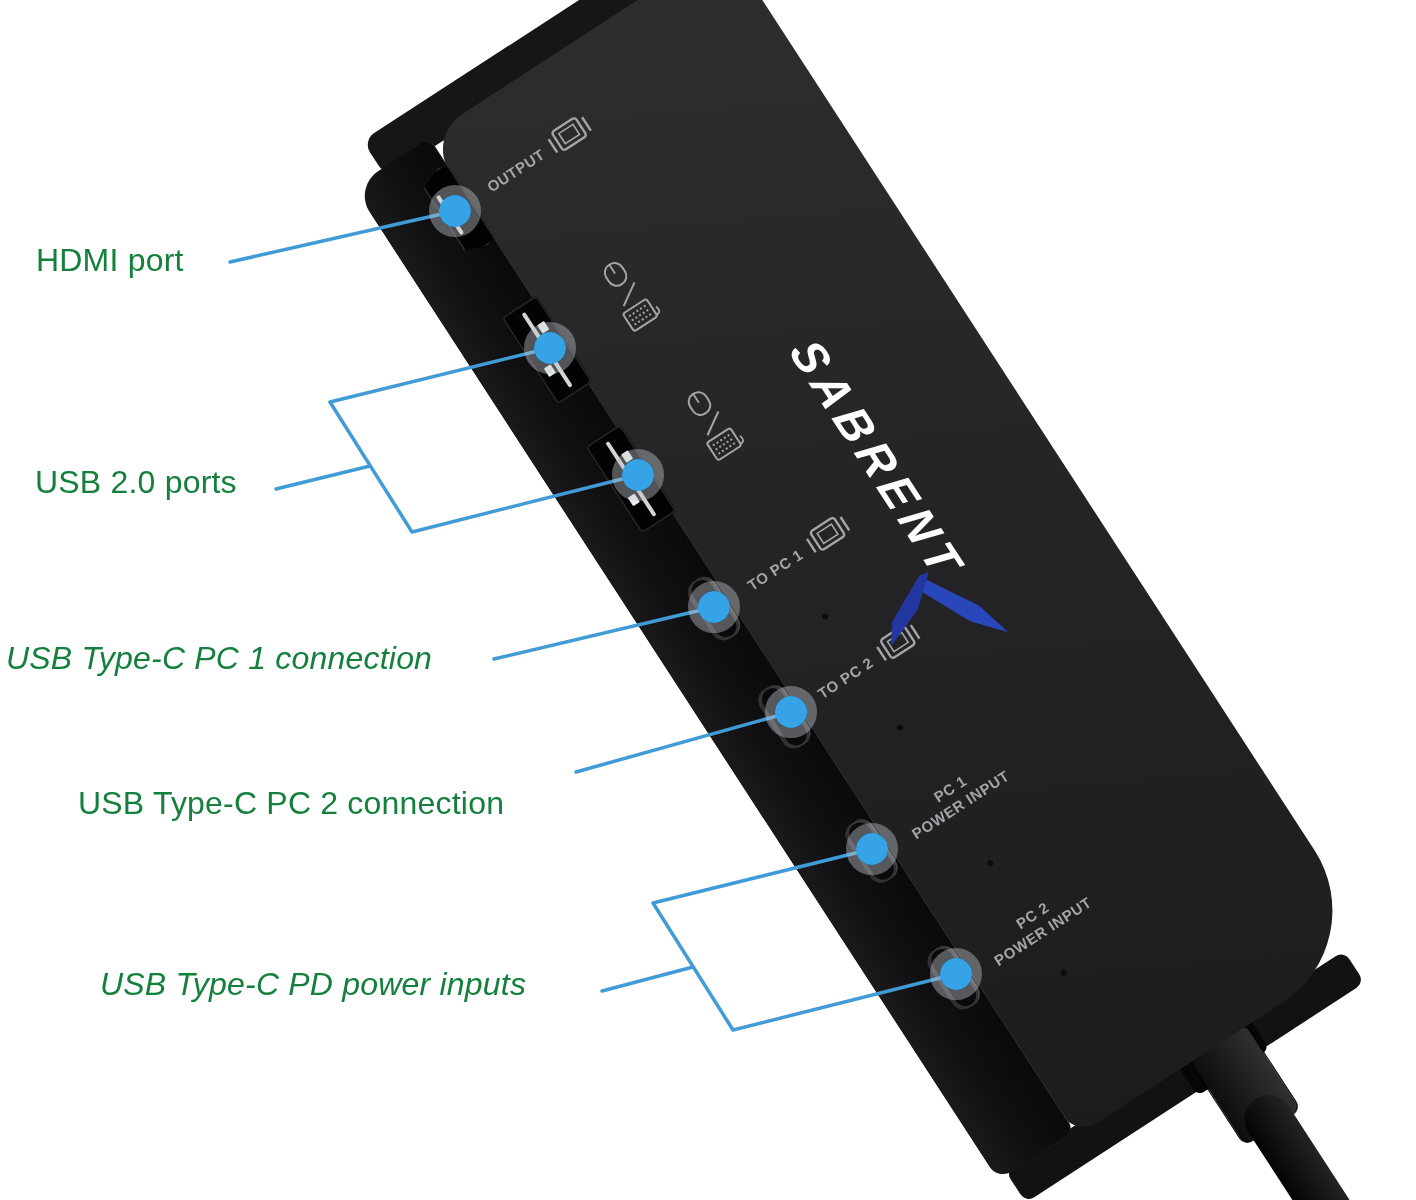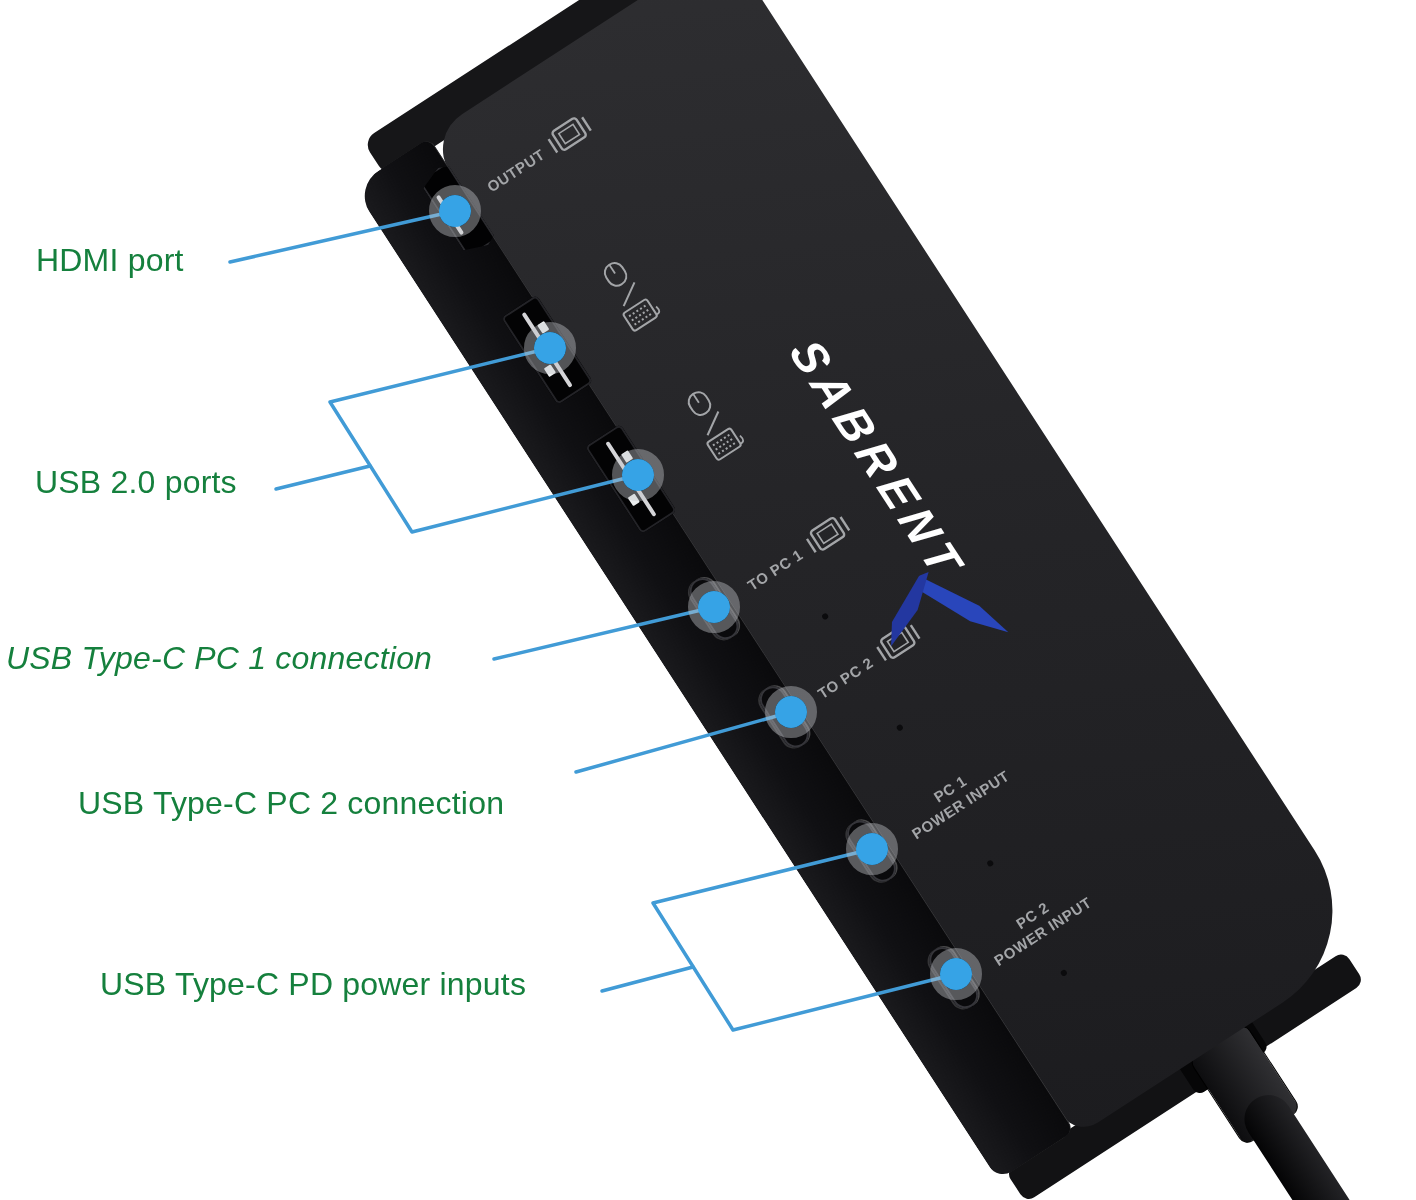--- a/index.html
+++ b/index.html
@@ -192,21 +192,21 @@
         <path d="M4 44 L58 12 L96 2 L66 28 L12 54 Z" fill="#2946bb"></path>
         <path d="M2 36 L28 66 L44 108 L24 94 L0 46 Z" fill="#2337a0"></path>
       </svg>
     </div>
   </div>
 
   <div class="callout-label lbl" style="left:36px;top:243px;">HDMI port</div>
   <div class="callout-label lbl" style="left:35px;top:465px;">USB 2.0 ports</div>
   <div class="callout-label lbl" style="left:6px;top:641px;font-style:italic;">USB Type-C PC 1 connection</div>
   <div class="callout-label lbl" style="left:78px;top:754px;margin-top:32px;">USB Type-C PC 2 connection</div>
-  <div class="callout-label lbl" style="left:100px;top:967px;">USB Type-C PD power inputs</div>
+  <div class="callout-label lbl" style="left:100px;top:967px;font-style:italic;">USB Type-C PD power inputs</div>
 
   <svg class="overlay" width="1416" height="1200" viewBox="0 0 1416 1200">
     <g stroke="#419bd6" stroke-width="3.5" fill="none" stroke-linecap="round" stroke-linejoin="round">
       <line x1="230" y1="262" x2="455" y2="211"></line>
       <line x1="276" y1="489" x2="370" y2="466"></line>
       <polyline points="550,348 330,402 412,532 638,475"></polyline>
       <line x1="494" y1="659" x2="714" y2="607"></line>
       <line x1="576" y1="772" x2="791" y2="712"></line>
       <line x1="602" y1="991" x2="693" y2="967"></line>
       <polyline points="872,849 653,903 733,1030 956,974"></polyline>

